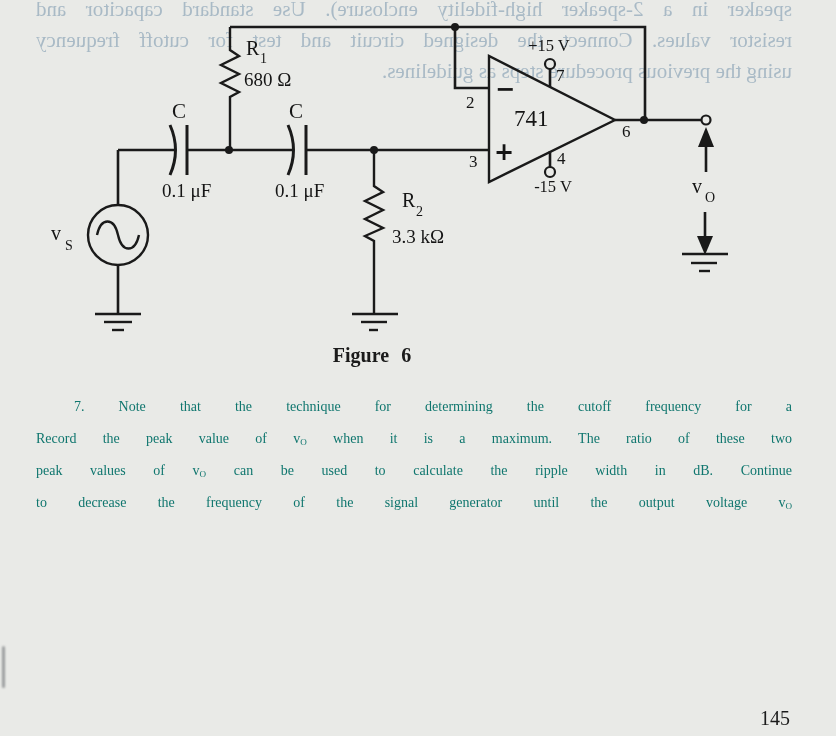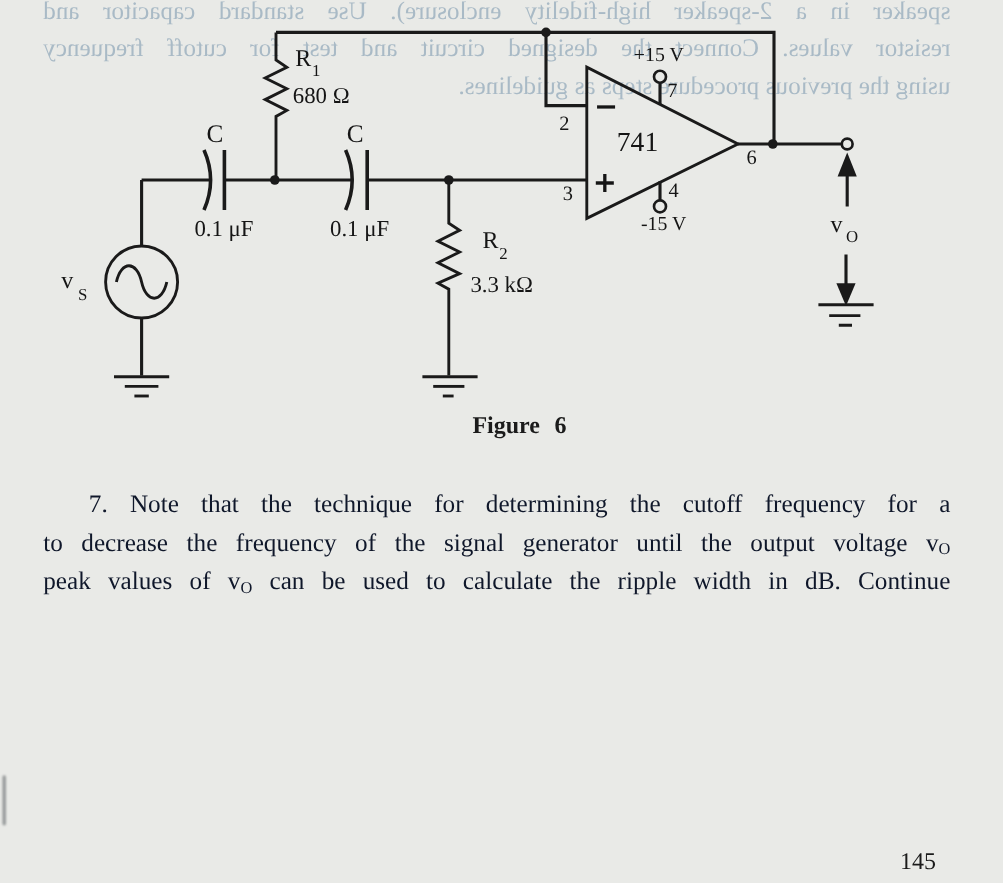--- a/index.html
+++ b/index.html
@@ -26,35 +26,35 @@
   .circuit .comp{stroke:#1a1a1a;stroke-width:2.4;fill:none;stroke-linejoin:miter;}
   .circuit .plate{stroke:#1a1a1a;stroke-width:3;fill:none;}
   .circuit .dot{fill:#1a1a1a;stroke:none;}
   .circuit .term{fill:#e9eae7;stroke:#1a1a1a;stroke-width:2.2;}
   .circuit .arrow{fill:#1a1a1a;stroke:none;}
   .circuit text{fill:#151515;font-family:"Liberation Serif", serif;}
   .circuit .sign{font-family:"DejaVu Sans", sans-serif;font-weight:bold;}
   
   .caption{
     position:absolute;left:272px;top:342px;width:200px;height:26px;
-    text-align:right;font-weight:bold;font-size:20px;line-height:26px;
+    text-align:center;font-weight:bold;font-size:20px;line-height:26px;
   }
   .caption .num{margin-left:12px;}
   
   .para{
-    position:absolute;left:36px;top:404px;width:756px;
-    font-size:21px;line-height:32px;color:#0f172a;
+    position:absolute;left:36px;top:391px;width:756px;
+    font-size:14px;line-height:32px;color:#0f766e;
   }
   .pline{text-align:justify;text-align-last:justify;height:32px;}
   .pline.indent{text-indent:38px;}
   .para sub,.bleed sub{font-size:0.65em;vertical-align:-0.22em;line-height:0;}
   
   .pageno{
     position:absolute;left:740px;top:704px;width:50px;height:28px;
-    font-size:20px;line-height:28px;text-align:center;
+    font-size:20px;line-height:28px;text-align:right;
   }
   
   .edge-artifact{
     position:absolute;left:2px;top:646px;width:3px;height:42px;
     background:#5a5f63;opacity:.55;filter:blur(1px);border-radius:2px;
   }
 </style>
 </head>
 <body>
 
@@ -153,21 +153,22 @@
       <line class="comp" x1="699" y1="271" x2="710" y2="271"></line>
     </g>
   </svg>
 
   <div class="caption">
     <span>Figure</span><span class="num">6</span>
   </div>
 
   <div class="para">
     <div class="pline indent">7. Note that the technique for determining the cutoff frequency for a</div>
+    <div class="pline">Record the peak value of v<sub>O</sub> when it is a maximum. The ratio of these two</div>
+    <div class="pline">peak values of v<sub>O</sub> can be used to calculate the ripple width in dB. Continue</div>
     <div class="pline">to decrease the frequency of the signal generator until the output voltage v<sub>O</sub></div>
-    <div class="pline">peak values of v<sub>O</sub> can be used to calculate the ripple width in dB. Continue</div>
   </div>
 
   <div class="pageno">145</div>
 
   <div class="edge-artifact"></div>
 
 </div>
 
 </body></html>

